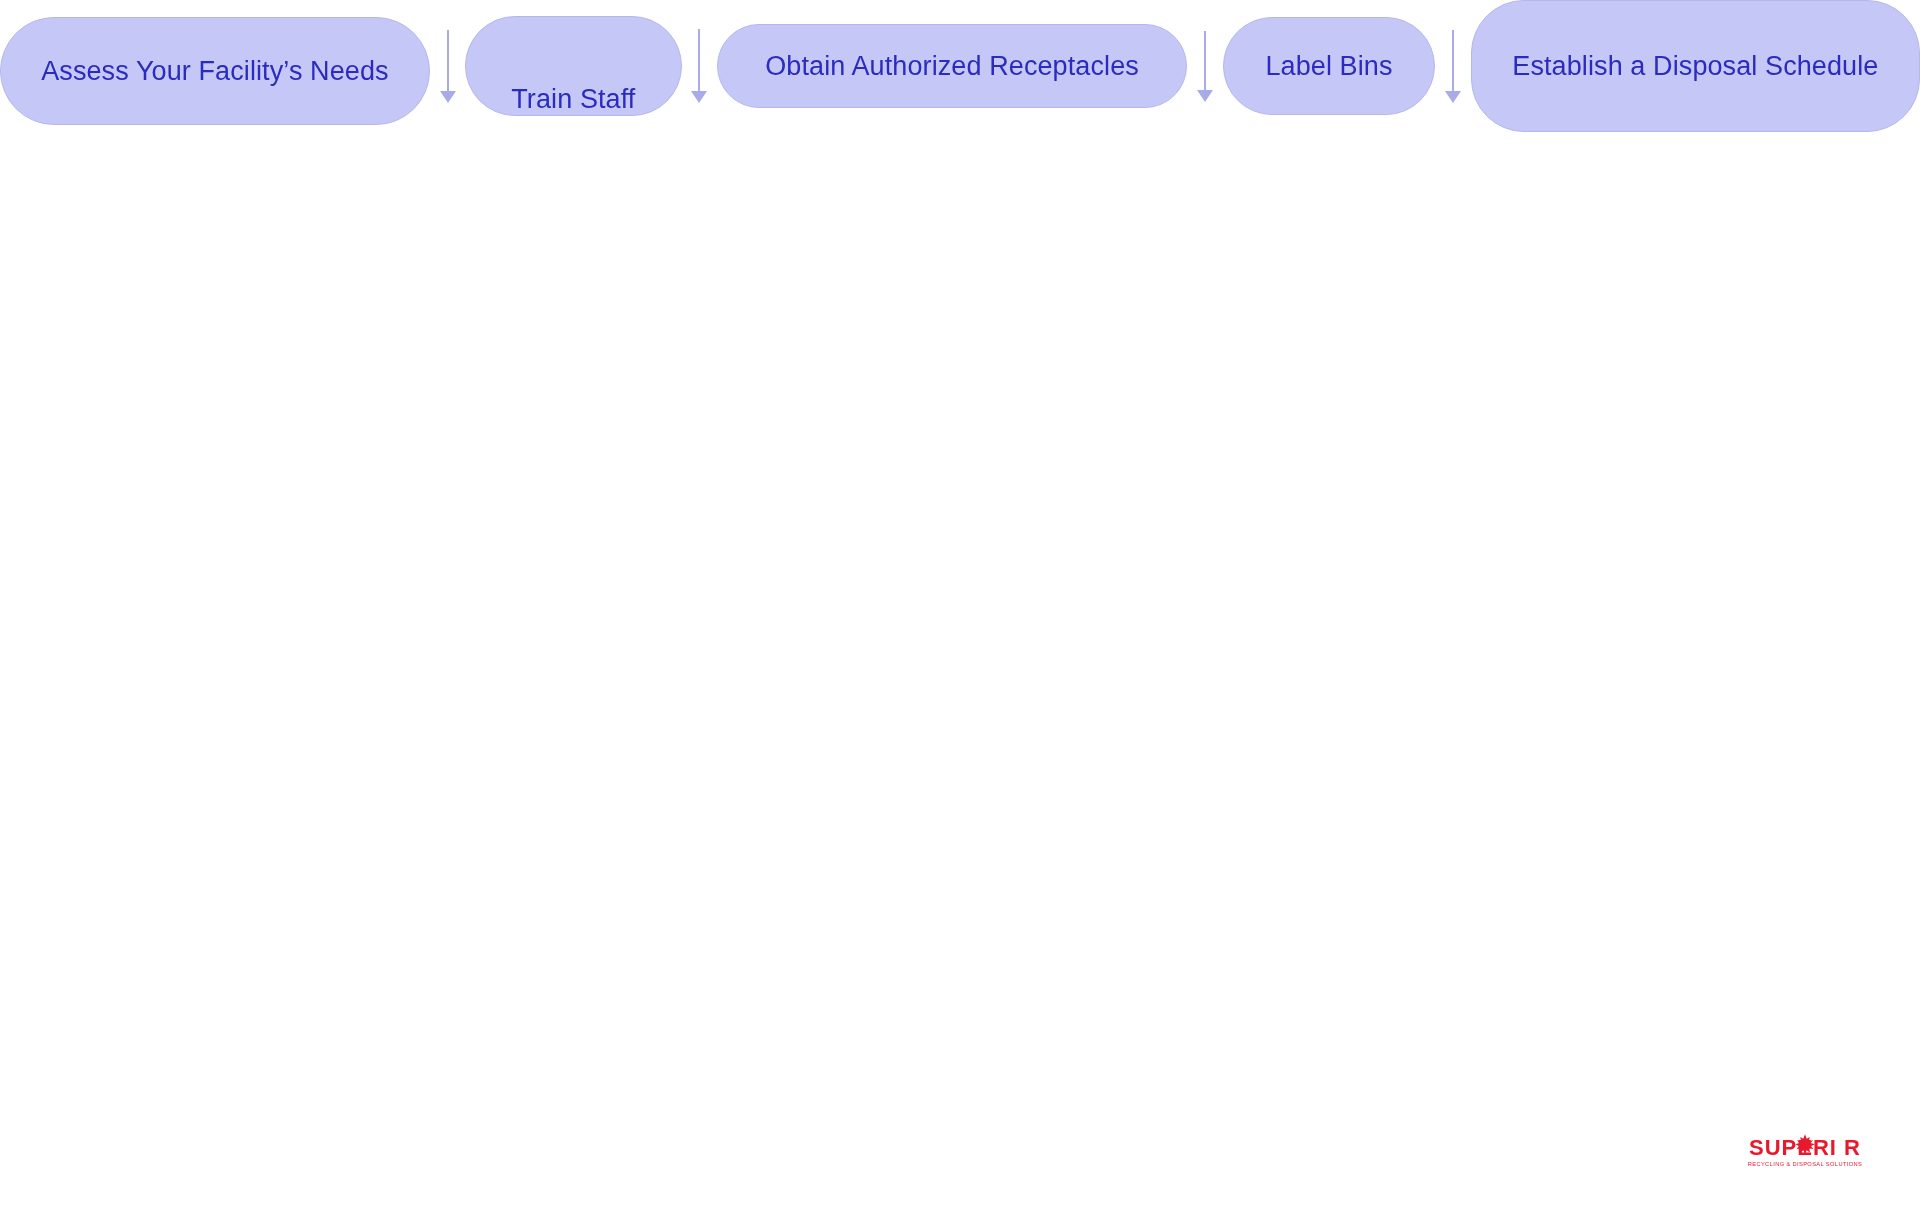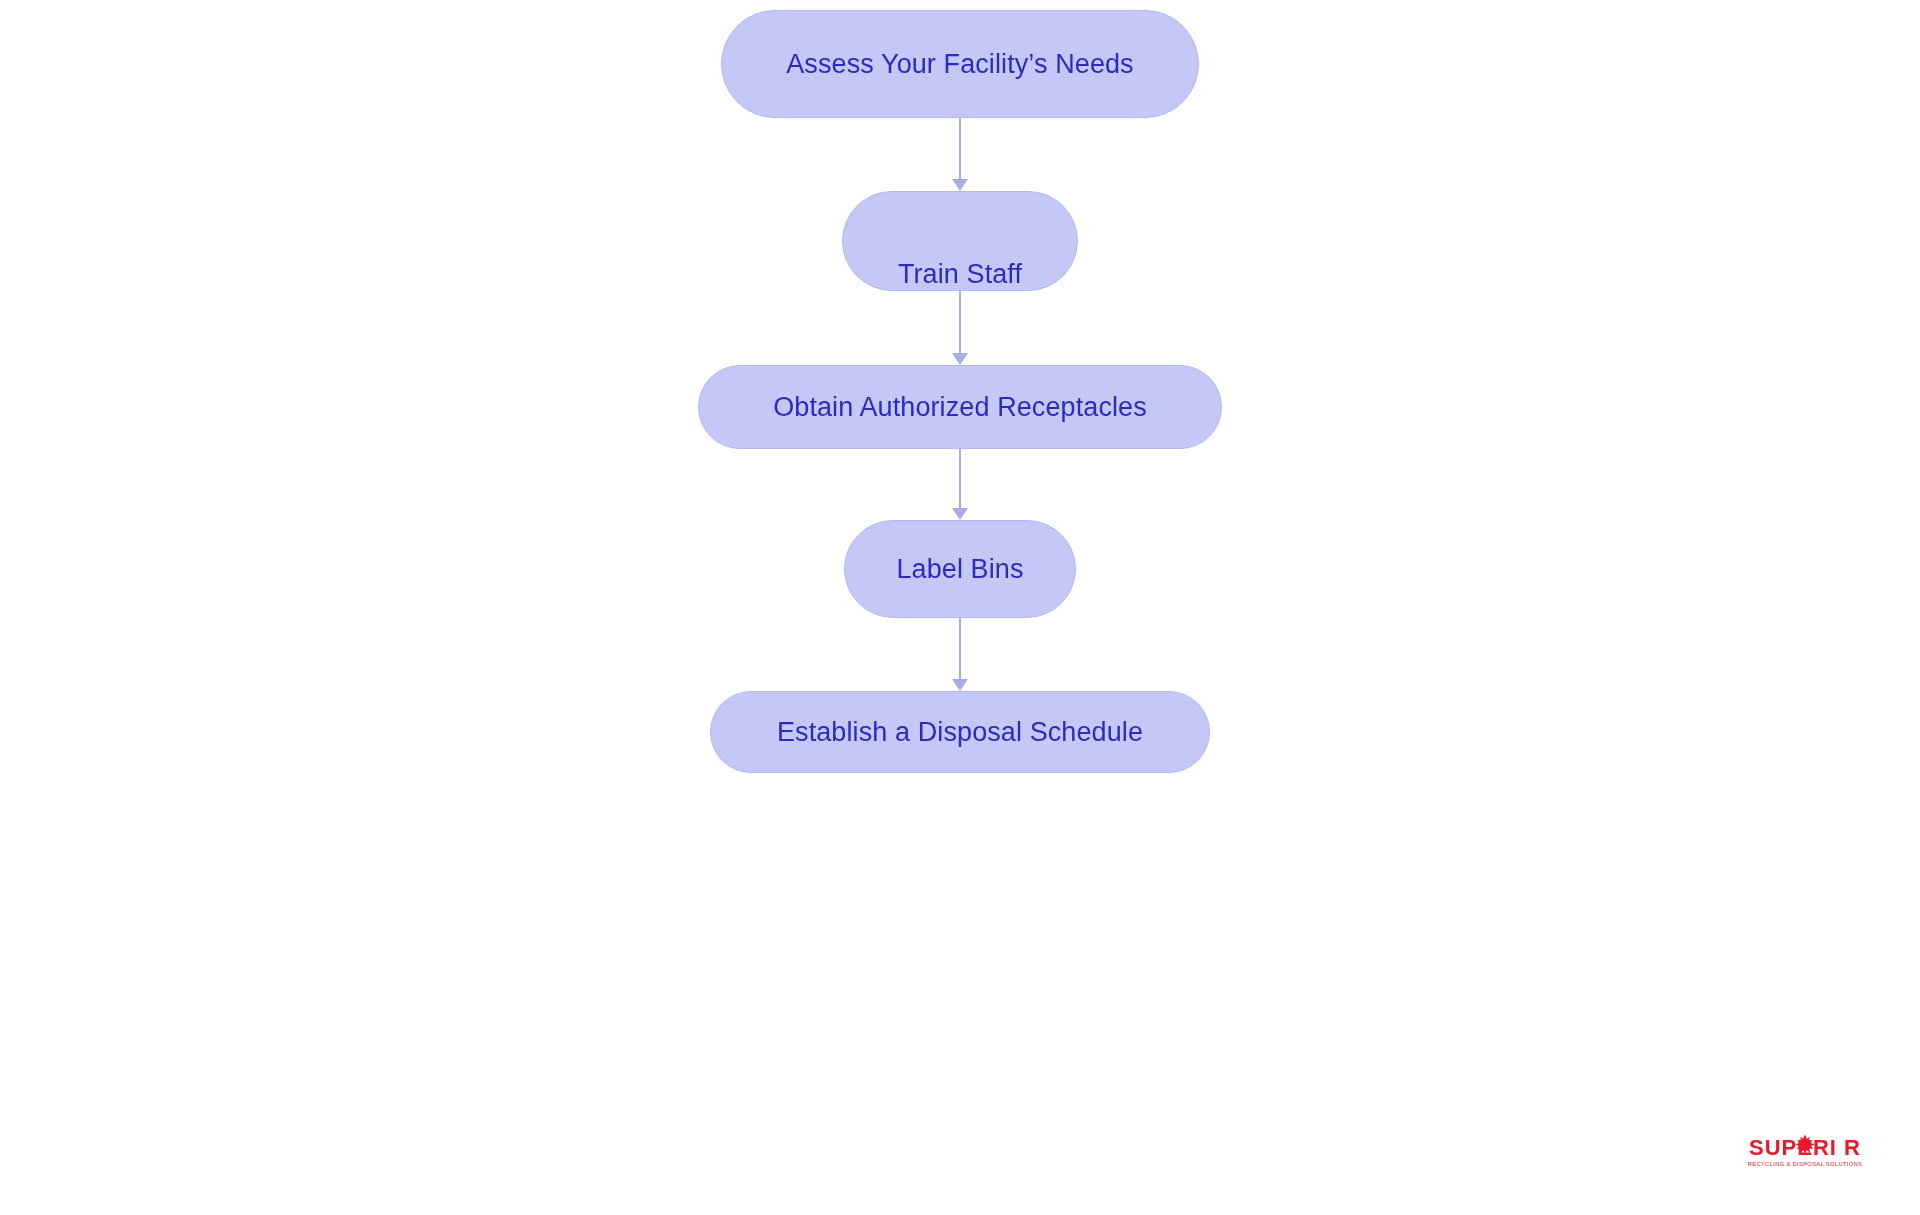--- a/index.html
+++ b/index.html
@@ -20,42 +20,42 @@
     top: 0;
     width: 1920px;
     height: 1215px;
   }
   .flow-column {
     position: absolute;
     left: 0;
     top: 0;
     width: 1920px;
     display: flex;
-    flex-direction: column;
+    flex-direction: row;
     align-items: center;
   }
   .node {
     background: #c5c8f7;
     border: 1px solid #b4b7ee;
     color: #2b2bbd;
     display: flex;
     align-items: center;
     justify-content: center;
     box-sizing: border-box;
     text-align: center;
     font-size: 27px;
     letter-spacing: 0.1px;
     line-height: 1.2;
     padding: 0 34px;
   }
   .node-1 { width: 478px; height: 108px; border-radius: 54px; margin-top: 10px; }
   .node-2 { width: 236px; height: 100px; border-radius: 50px; align-items: flex-end; }
   .node-3 { width: 524px; height: 84px; border-radius: 54px; }
   .node-4 { width: 232px; height: 98px; border-radius: 49px; }
-  .node-5 { width: 500px; height: 82px; border-radius: 53px; }
+  .node-5 { width: 500px; height: 132px; border-radius: 53px; }
 
   .connector {
     width: 40px;
     display: flex;
     flex-direction: column;
     align-items: center;
   }
   .conn-line {
     width: 2px;
     background: #a9abe8;

